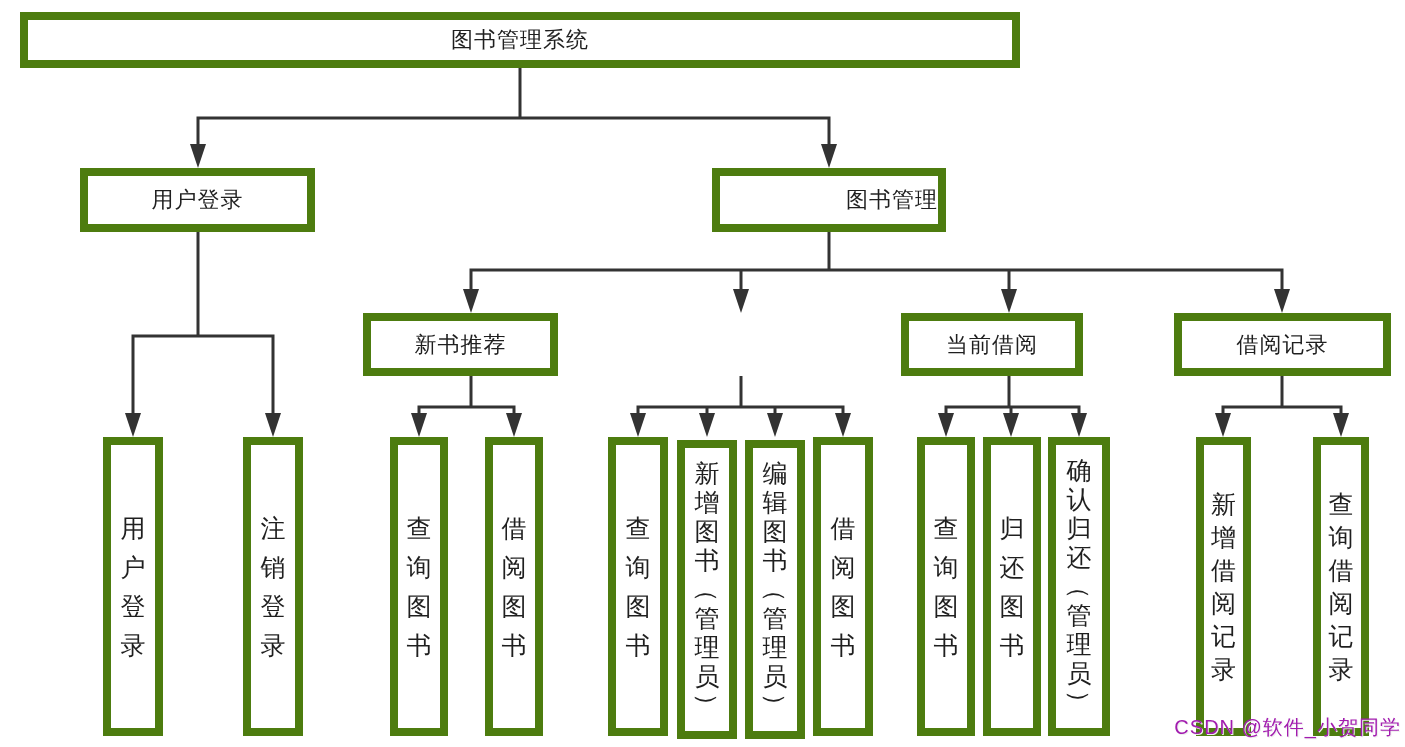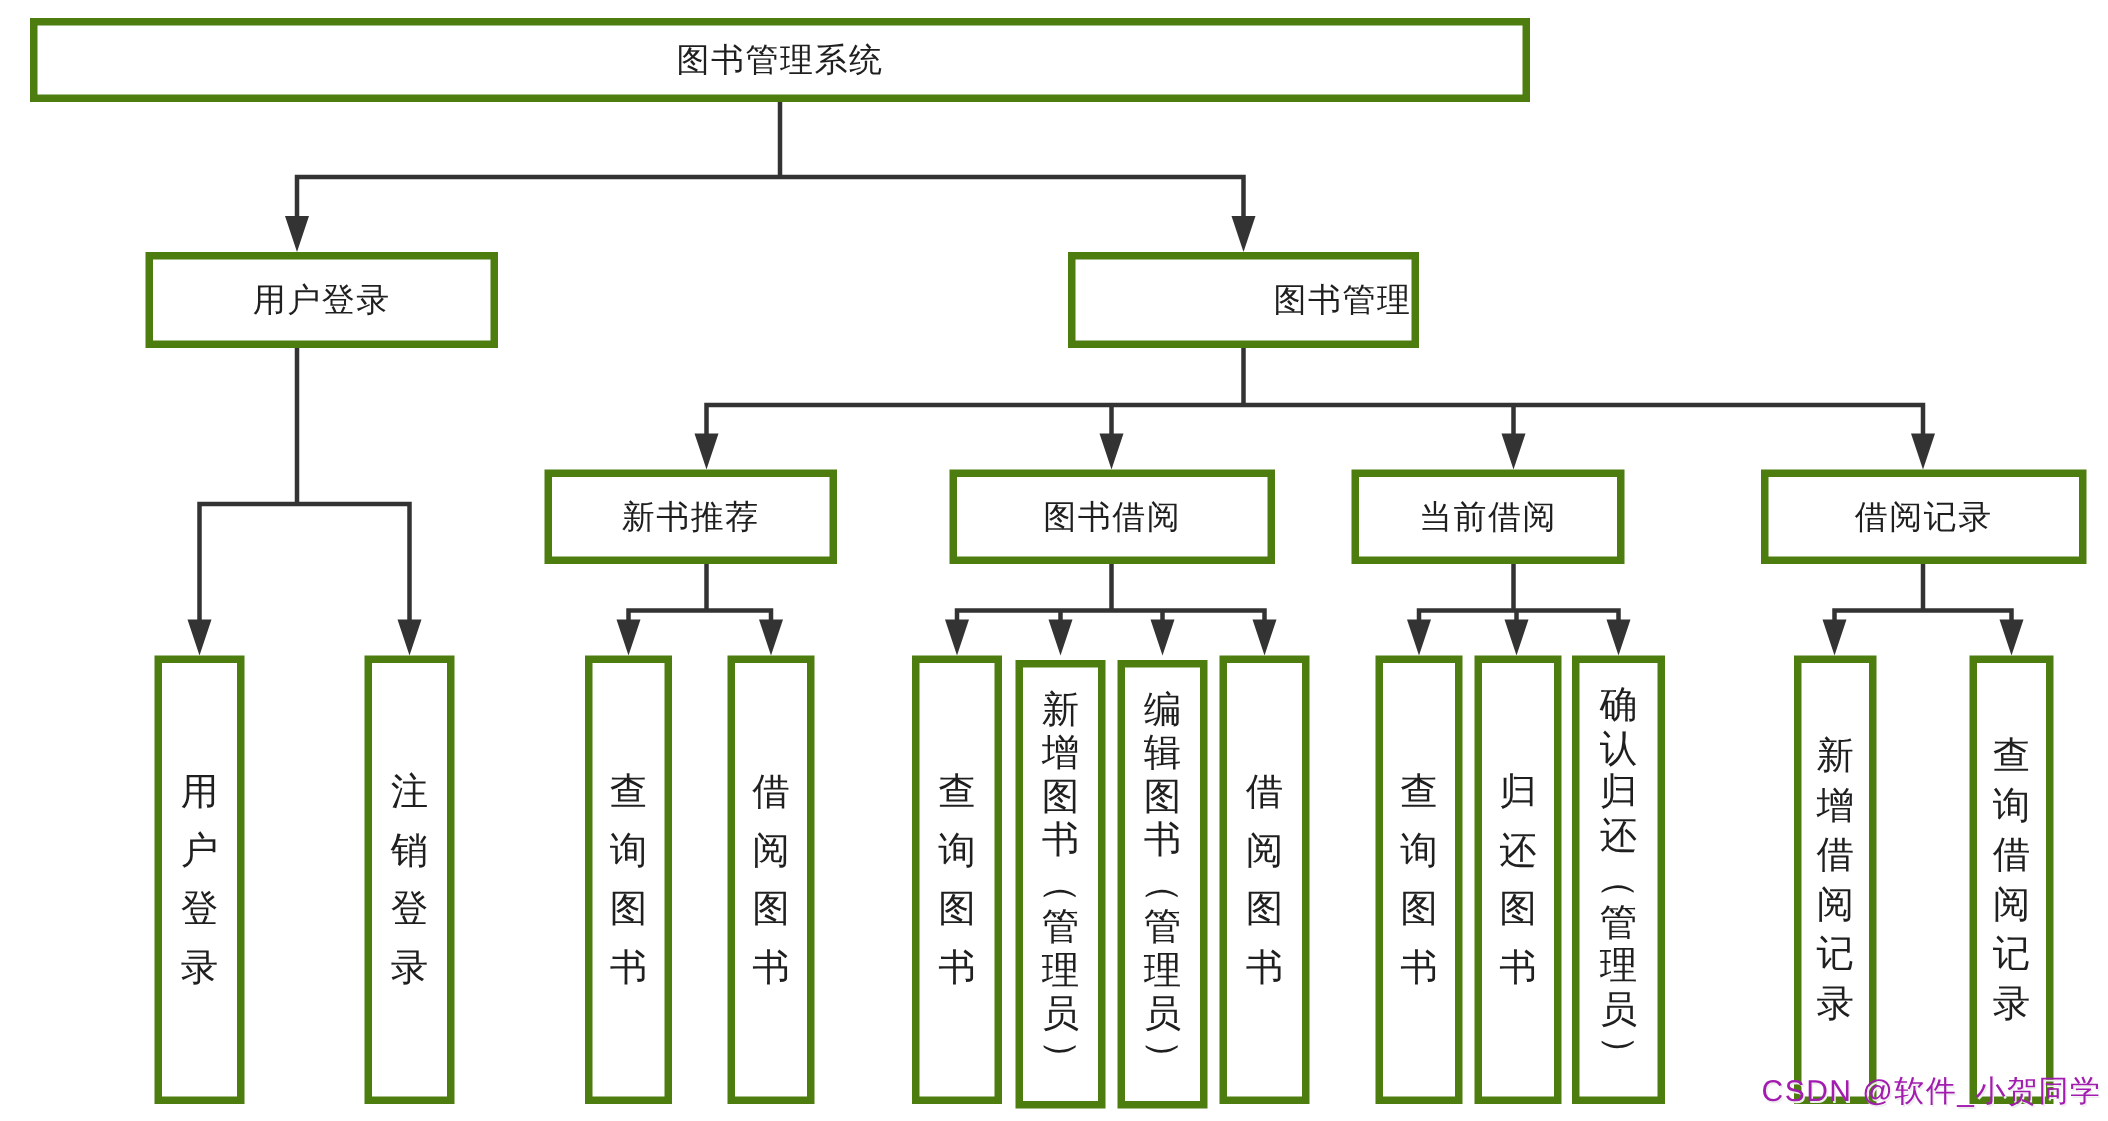--- a/index.html
+++ b/index.html
@@ -4,21 +4,21 @@
 <style>
   html,body{margin:0;padding:0;}
   body{
     width:1405px;height:747px;background:#ffffff;overflow:hidden;position:relative;
     font-family:"Liberation Sans","DejaVu Sans",sans-serif;
   }
   .stage{position:absolute;inset:0;width:1405px;height:747px;}
   .wires{position:absolute;left:0;top:0;width:1405px;height:747px;pointer-events:none;}
   .node{
     position:absolute;box-sizing:border-box;background:#ffffff;
-    border:5px solid #4d7c0f;display:flex;align-items:center;justify-content:center;
+    border:8px solid #4d7c0f;display:flex;align-items:center;justify-content:center;
     color:#1f1f1f;
   }
   .hbox{font-size:22px;letter-spacing:1px;}
   .vbox{}
   .vtext{
     display:flex;flex-direction:column;align-items:center;justify-content:center;
     width:100%;height:100%;font-size:25px;line-height:1;
   }
   .vchar{display:block;line-height:1;}
   .vchar.rot{transform:rotate(90deg);}
@@ -81,32 +81,29 @@
       <polygon points="1071,413 1087,413 1079,437"></polygon>
       <polygon points="1215,413 1231,413 1223,437"></polygon>
       <polygon points="1333,413 1349,413 1341,437"></polygon>
     </g>
   </svg>
 
   <div class="node hbox" style="left:20px;top:12px;width:1000px;height:56px;">
     <span>图书管理系统</span>
   </div>
 
-  <div class="node hbox" style="left:97px;top:168px;width:235px;height:64px;">
+  <div class="node hbox" style="left:80px;top:168px;width:235px;height:64px;">
     <span>用户登录</span>
   </div>
   <div class="node hbox" style="left:712px;top:168px;width:234px;height:64px;justify-content:flex-end;">
     <span>图书管理</span>
   </div>
 
   <div class="node hbox" style="left:363px;top:313px;width:195px;height:63px;">
     <span>新书推荐</span>
-  </div>
-  <div class="node hbox" style="left:633px;top:313px;width:217px;height:63px;">
-    <span>图书借阅</span>
   </div>
   <div class="node hbox" style="left:901px;top:313px;width:182px;height:63px;font-family:Liberation Serif, serif;">
     <span>当前借阅</span>
   </div>
   <div class="node hbox" style="left:1174px;top:313px;width:217px;height:63px;align-items:center;">
     <span>借阅记录</span>
   </div>
 
   <div class="node vbox" style="left:103px;top:437px;width:60px;height:299px;">
     <div class="vtext" style="gap: 14px;">

